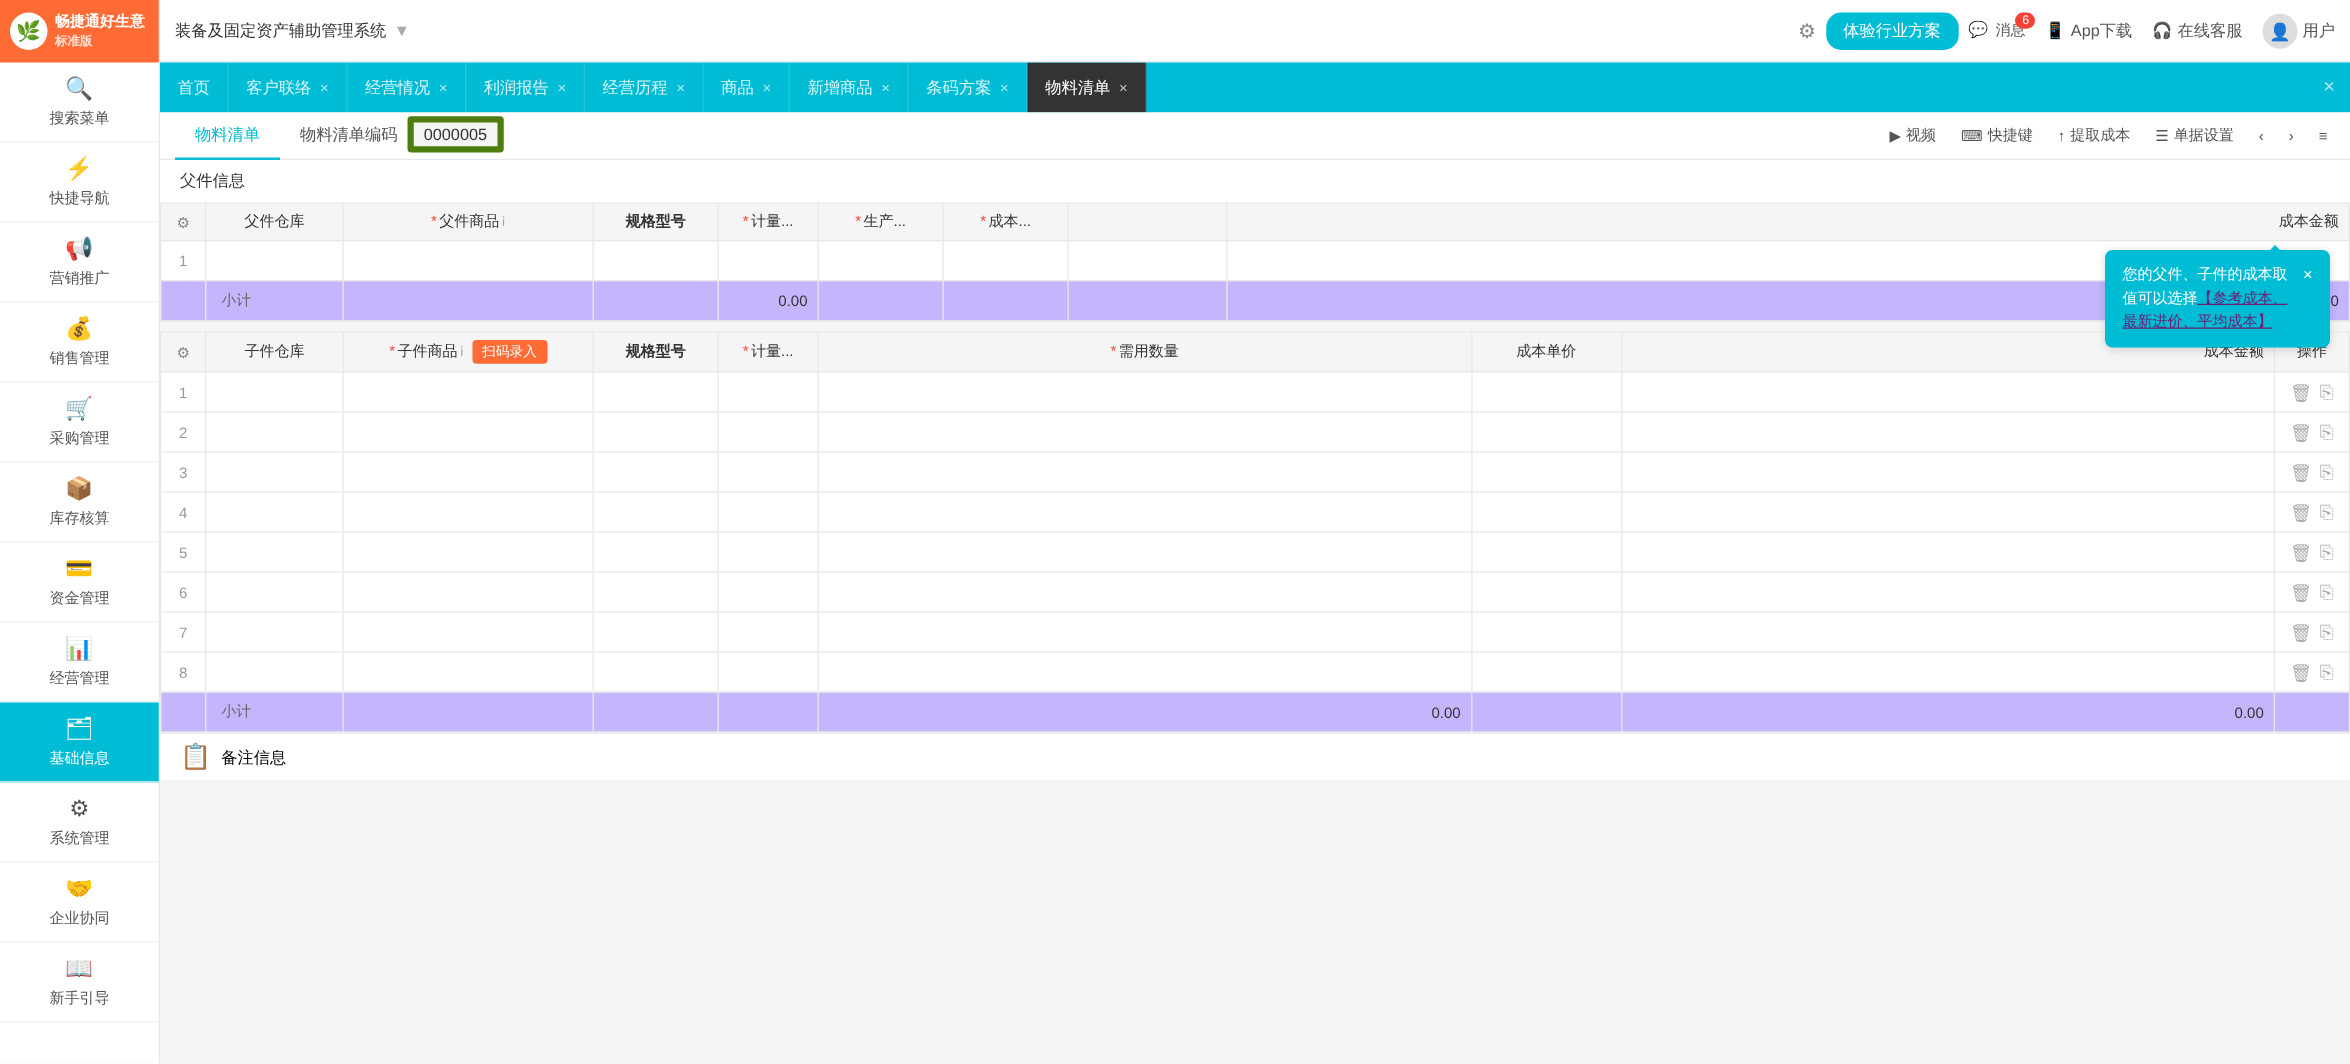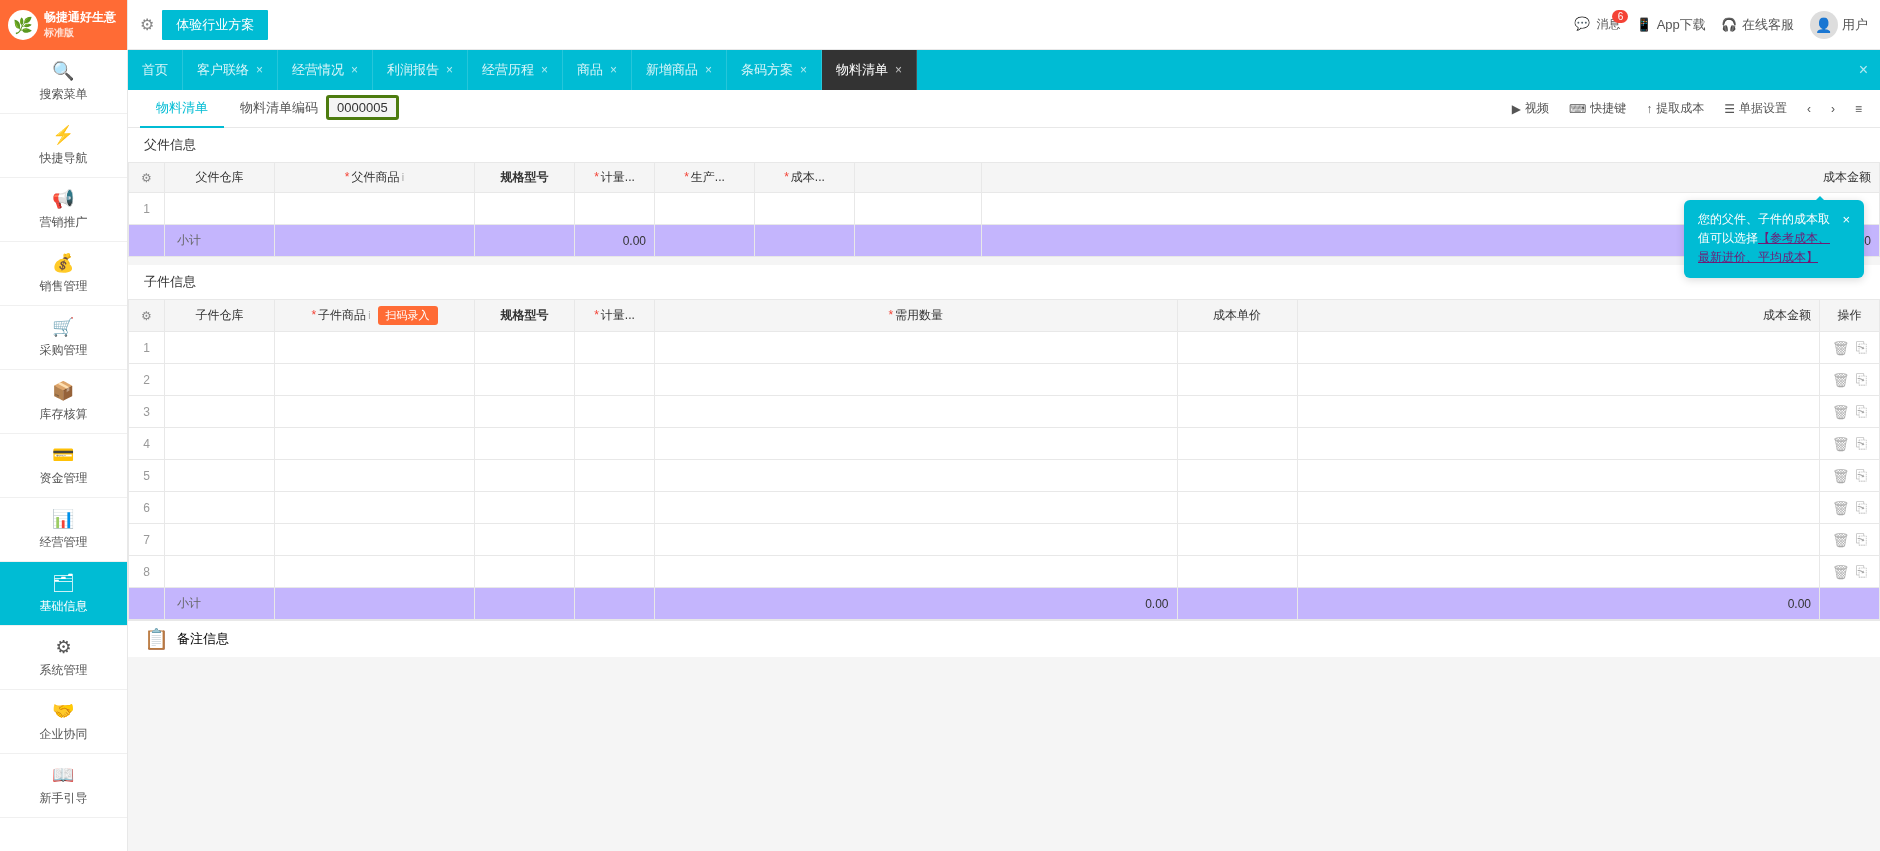--- a/index.html
+++ b/index.html
@@ -80,21 +80,21 @@
     }
     .topbar-gear {
       color: #888;
       cursor: pointer;
       font-size: 16px;
     }
     .topbar-trial-btn {
       background: #00bcd4;
       color: white;
       border: none;
-      border-radius: 1px;
+      border-radius: 12px;
       padding: 6px 14px;
       font-size: 13px;
       cursor: pointer;
     }
     .topbar-right {
       display: flex;
       align-items: center;
       gap: 16px;
       margin-left: auto;
     }
@@ -182,21 +182,21 @@
       color: #555;
       cursor: pointer;
       border-bottom: 2px solid transparent;
     }
     .sub-tab.active {
       color: #00bcd4;
       border-bottom: 2px solid #00bcd4;
     }
     .sub-tab-number {
       background: #f5f5f5;
-      border: 3px solid #4d7c0f;
+      border: 5px solid #4d7c0f;
       border-radius: 3px;
       padding: 2px 8px;
       font-size: 13px;
       color: #333;
       font-weight: 500;
     }
     .sub-tabs-right {
       margin-left: auto;
       display: flex;
       align-items: center;
@@ -406,20 +406,24 @@
   </div>
   <div class="sidebar-item">
     <span class="sidebar-item-icon">📖</span>
     <span>新手引导</span>
   </div>
 </div>
 
 <div class="main">
 
   <div class="topbar">
+    <div class="topbar-system-name">
+      <span>装备及固定资产辅助管理系统</span>
+      <span style="color:#aaa;">▼</span>
+    </div>
     <span class="topbar-gear">⚙</span>
     <button class="topbar-trial-btn">体验行业方案</button>
 
     <div class="topbar-right">
       <div class="topbar-badge-wrap">
         <span>💬</span>
         <span class="topbar-badge">6</span>
         <span style="font-size:12px;color:#555;margin-left:2px;">消息</span>
       </div>
       <div class="topbar-right-item">
@@ -560,21 +564,20 @@
               <td></td>
               <td></td>
               <td></td>
               <td class="subtotal-value">0.00</td>
             </tr>
           </tbody>
         </table>
       </div>
 
       <div class="table-section" style="margin-top:8px;">
-        <div class="section-title">子件信息</div>
         <table>
           <thead>
             <tr>
               <th class="th-gear">⚙</th>
               <th class="col-warehouse">子件仓库</th>
               <th class="col-product">
                 <span class="th-required">*</span>子件商品<span class="th-info">ℹ</span>
                 &nbsp;<button class="scan-btn">扫码录入</button>
               </th>
               <th class="col-spec">规格型号</th>

